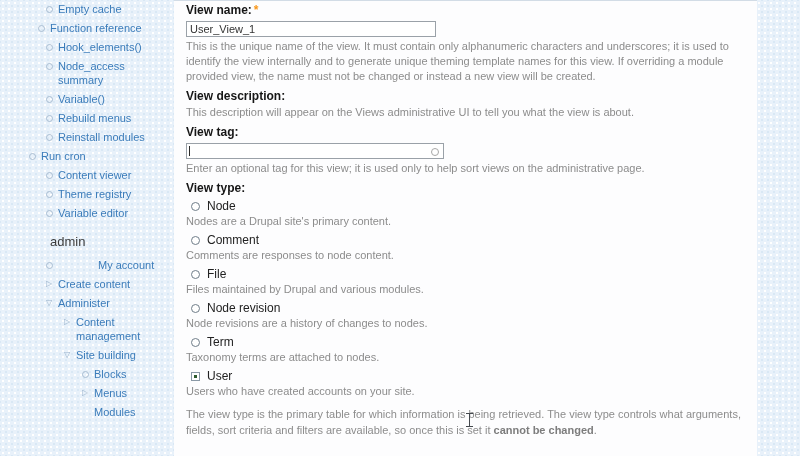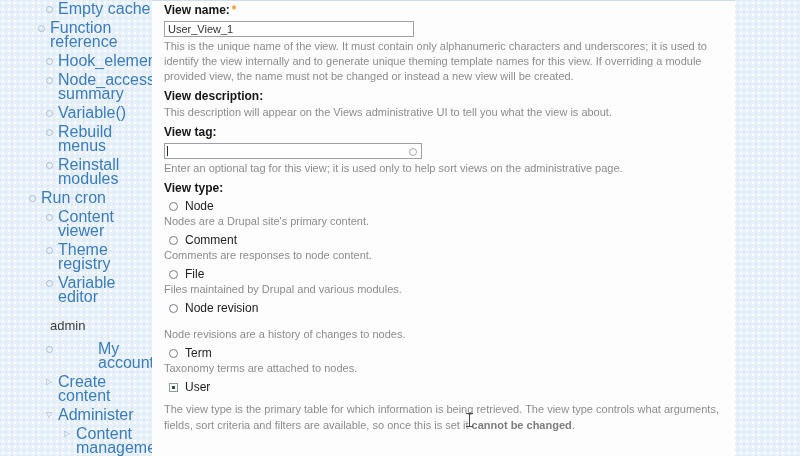--- a/index.html
+++ b/index.html
@@ -10,28 +10,28 @@
     background-image:
       radial-gradient(circle,#ffffff 1px, rgba(255,255,255,0) 1.4px),
       radial-gradient(circle,#d9e8f5 1px, rgba(217,232,245,0) 1.4px);
     background-size:6px 6px,6px 6px;
     background-position:0 0,3px 3px;
   }
   
   .sidebar{position:absolute;left:0;top:0;width:166px;height:456px;box-sizing:border-box;}
   .side-list{list-style:none;margin:0;padding:0;}
   .side-item{display:flex;align-items:flex-start;margin:0 0 5px 0;line-height:14px;}
-  .side-item a{color:#3b7cba;text-decoration:none;font-size:16px;line-height:14px;display:block;}
+  .side-item a{color:#3b7cba;text-decoration:none;font-size:11px;line-height:14px;display:block;}
   .bullet-wrap{flex:0 0 12px;width:12px;display:flex;justify-content:flex-start;padding-top:3px;}
   .b-circle{width:5px;height:5px;border:1px solid #a9bdd2;border-radius:50%;background:transparent;display:block;margin-top:1px;}
   .b-tri{font-size:8px;line-height:8px;color:#9db5cc;display:block;}
   .admin-heading{font-size:13px;color:#3c3c3c;margin:14px 0 9px 50px;font-weight:400;}
   
   .content{
-    position:absolute;left:152px;top:0;width:583px;height:456px;box-sizing:border-box;
+    position:absolute;left:174px;top:0;width:583px;height:456px;box-sizing:border-box;
     background:#fdfdfe;border-top:1px solid #d2dce6;padding:3px 12px 0 12px;
   }
   .fld-label{font-size:12px;font-weight:bold;color:#161616;line-height:13px;margin:6px 0 0 0;}
   .fld-label:first-child{margin-top:0;}
   .req{color:#f8981d;font-weight:bold;margin-left:2px;}
   .txt-input{
     display:block;box-sizing:border-box;width:250px;height:16px;margin:4px 0 2px 0;
     border:1px solid #9aa1a8;background:#fff;color:#333;
     font-family:"Liberation Sans",sans-serif;font-size:11px;padding:1px 3px;border-radius:0;outline:none;
   }
@@ -217,36 +217,37 @@
           <span class="radio"></span>
           <span class="opt-label">File</span>
         </div>
         <p class="help" style="margin-top: 1px;">Files maintained by Drupal and various modules.</p>
       </div>
       <div class="opt">
         <div class="opt-row">
           <span class="radio"></span>
           <span class="opt-label">Node revision</span>
         </div>
-        <p class="help" style="margin-top: 12px;">Node revisions are a history of changes to nodes.</p>
+        <p class="help" style="margin-top: 1px;">Node revisions are a history of changes to nodes.</p>
       </div>
       <div class="opt">
         <div class="opt-row">
           <span class="radio"></span>
           <span class="opt-label">Term</span>
         </div>
         <p class="help" style="margin-top: 1px;">Taxonomy terms are attached to nodes.</p>
       </div>
       <div class="opt">
         <div class="opt-row">
           <span class="radio-sel">
             <i></i>
           </span>
           <span class="opt-label">User</span>
         </div>
+        <p class="help" style="margin-top: 1px;">Users who have created accounts on your site.</p>
       </div>
     </div>
 
   <p class="footer-p">
     <span>The view type is the primary table for which information is being retrieved. The view type controls what arguments, fields, sort criteria and filters are available, so once this is set it </span><b>cannot be changed</b><span>.</span>
   </p>
 </div>
 
 <div class="ibeam">
   <span class="cap t"></span>

